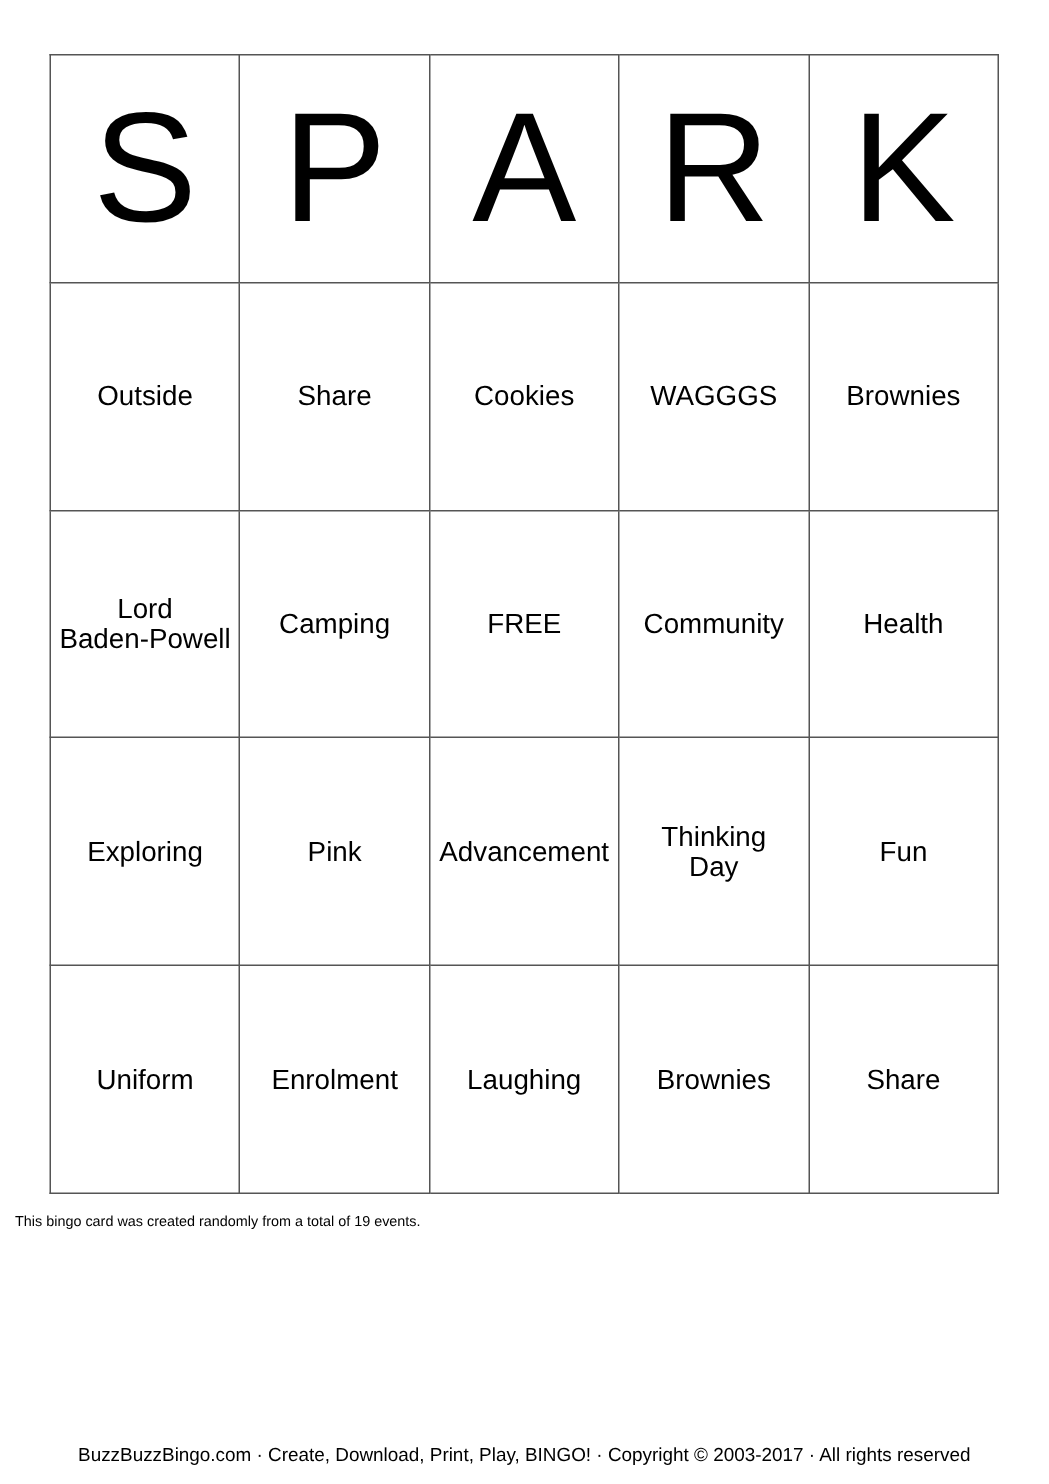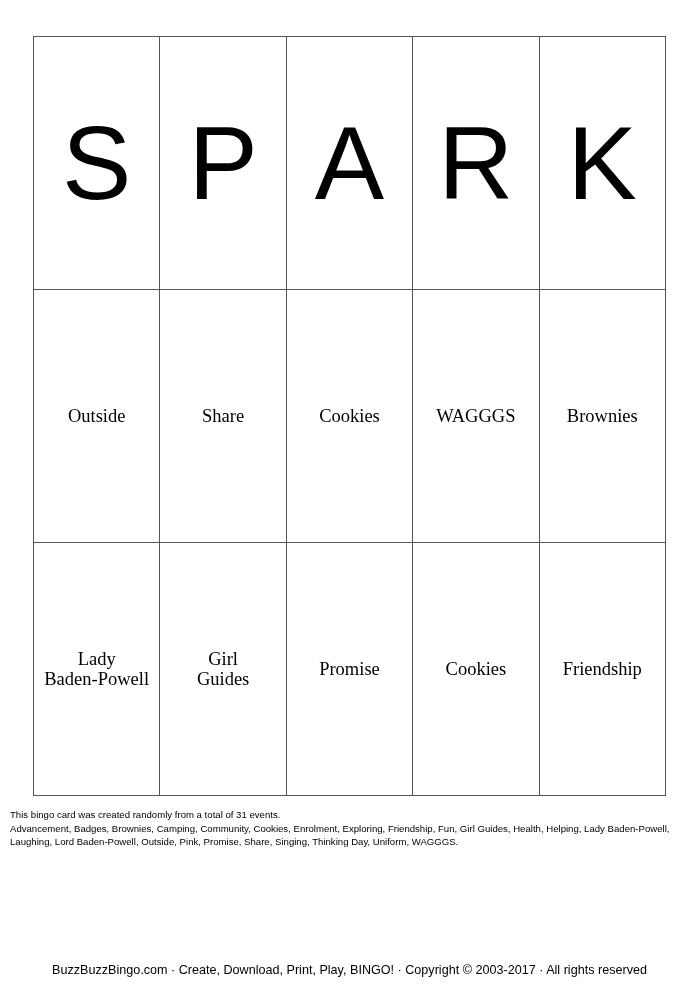--- a/index.html
+++ b/index.html
@@ -1,20 +1,20 @@
 <!DOCTYPE html>
 <html><head>
 <meta charset="utf-8">
 <style>
   html, body { margin:0; padding:0; background:#fff; }
   body { width:699px; height:989px; position:relative; font-family:"Liberation Sans", sans-serif; color:#000; overflow:hidden; }
   .grid { position:absolute; left:33px; top:36px; width:633px; height:760px; border-collapse:collapse; table-layout:fixed; }
   .grid td { border:1px solid #555; text-align:center; vertical-align:middle; padding:0 2px; font-size:18.5px; line-height:20px; height:126px; }
   .grid td.head { font-size:104px; line-height:104px; }
-  .cell-text { white-space:pre-line; display:inline-block;font-family:Liberation Serif, serif; }
+  .cell-text { white-space:pre-line; display:inline-block; }
   .info { position:absolute; left:10px; top:808px; width:680px; font-size:9.6px; line-height:13.5px; }
   .footer { position:absolute; left:0; top:963px; width:699px; text-align:center; font-size:12.6px; }
 </style>
 </head>
 <body>
 
 <table class="grid">
   <tbody>
       <tr>
     <td class="head">S</td>
@@ -24,29 +24,42 @@
     <td class="head">K</td>
   </tr>
   <tr>
     <td><span class="cell-text">Outside</span></td>
     <td><span class="cell-text">Share</span></td>
     <td><span class="cell-text">Cookies</span></td>
     <td><span class="cell-text">WAGGGS</span></td>
     <td><span class="cell-text">Brownies</span></td>
   </tr>
   <tr>
-    <td><span class="cell-text">Lady
+    <td><span class="cell-text">Lord
 Baden-Powell</span></td>
-    <td><span class="cell-text">Girl
-Guides</span></td>
-    <td><span class="cell-text">Promise</span></td>
-    <td><span class="cell-text">Cookies</span></td>
-    <td><span class="cell-text">Friendship</span></td>
+    <td><span class="cell-text">Camping</span></td>
+    <td><span class="cell-text">FREE</span></td>
+    <td><span class="cell-text">Community</span></td>
+    <td><span class="cell-text">Health</span></td>
+  </tr>
+  <tr>
+    <td><span class="cell-text">Exploring</span></td>
+    <td><span class="cell-text">Pink</span></td>
+    <td><span class="cell-text">Advancement</span></td>
+    <td><span class="cell-text">Thinking
+Day</span></td>
+    <td><span class="cell-text">Fun</span></td>
+  </tr>
+  <tr>
+    <td><span class="cell-text">Uniform</span></td>
+    <td><span class="cell-text">Enrolment</span></td>
+    <td><span class="cell-text">Laughing</span></td>
+    <td><span class="cell-text">Brownies</span></td>
+    <td><span class="cell-text">Share</span></td>
   </tr>
 </tbody>
   </table>
 
 <div class="info">
-  <div>This bingo card was created randomly from a total of 31 events.</div>
-  <div>Advancement, Badges, Brownies, Camping, Community, Cookies, Enrolment, Exploring, Friendship, Fun, Girl Guides, Health, Helping, Lady Baden-Powell, Laughing, Lord Baden-Powell, Outside, Pink, Promise, Share, Singing, Thinking Day, Uniform, WAGGGS.</div>
+  <div>This bingo card was created randomly from a total of 19 events.</div>
 </div>
 
 <div class="footer">BuzzBuzzBingo.com · Create, Download, Print, Play, BINGO! · Copyright © 2003-2017 · All rights reserved</div>
 
 </body></html>

